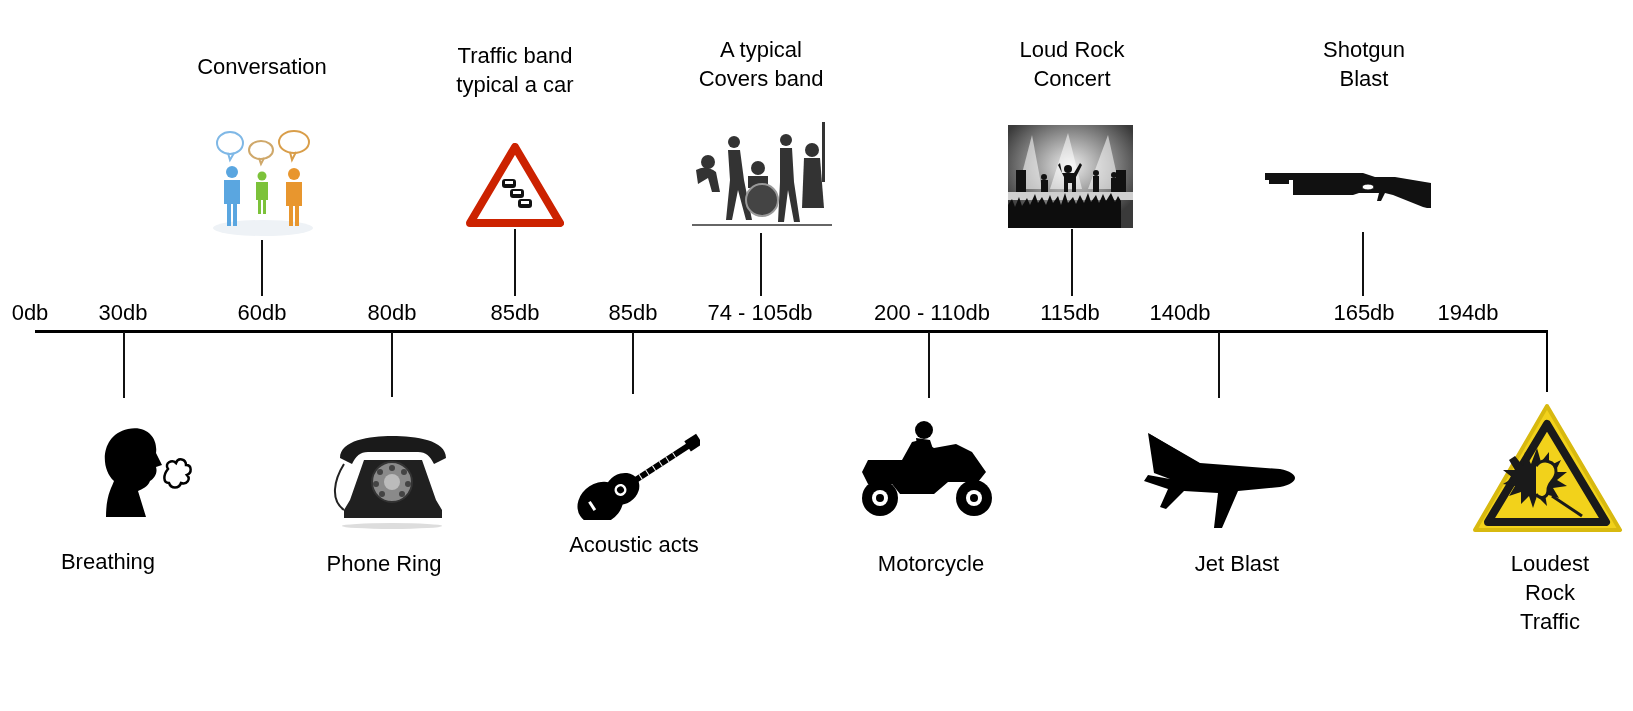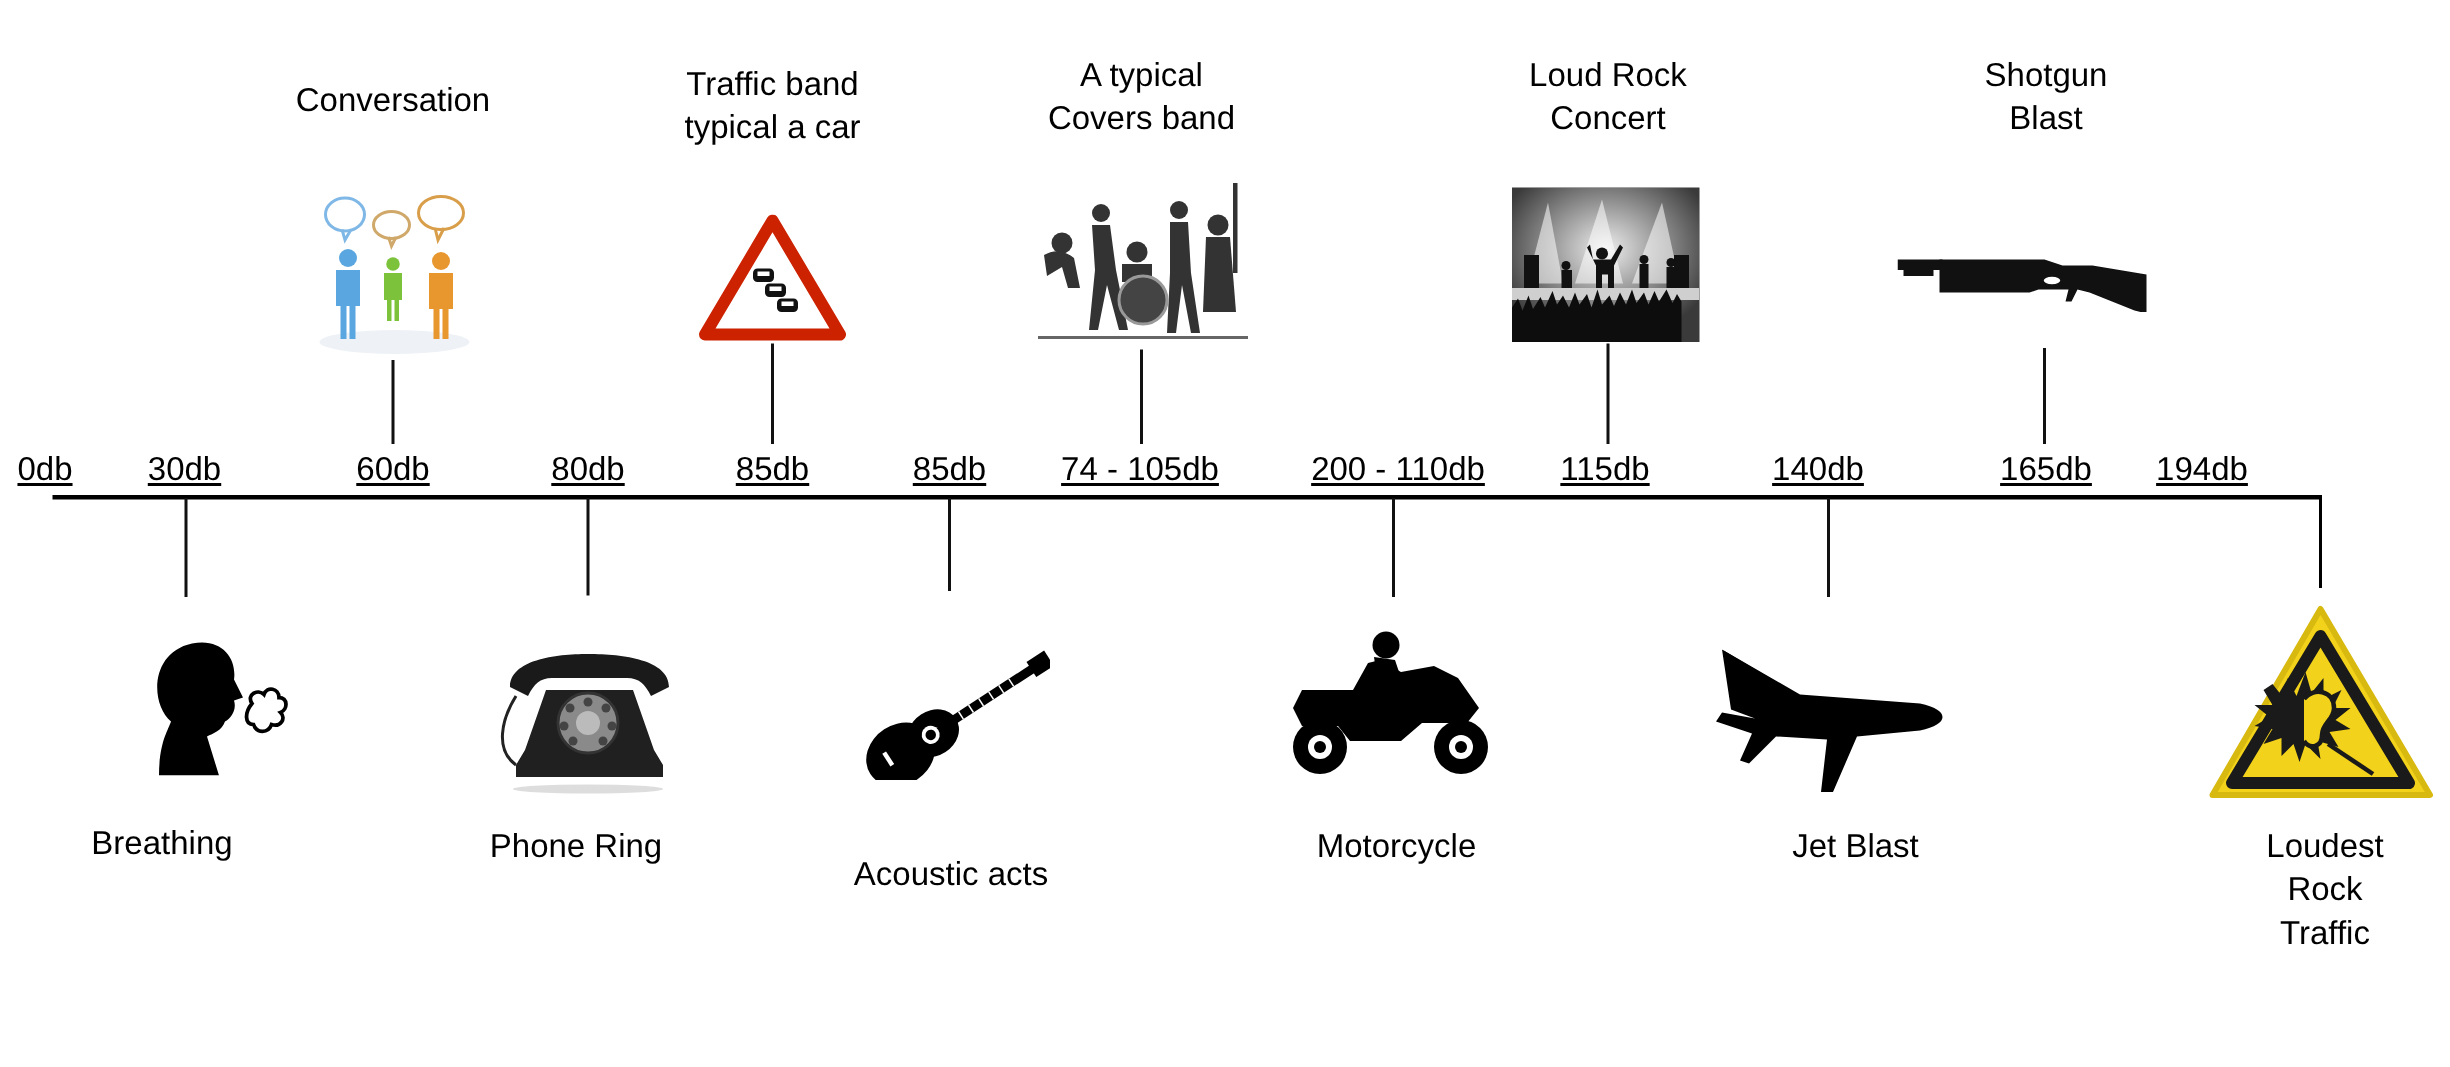--- a/index.html
+++ b/index.html
@@ -1,40 +1,40 @@
 <!DOCTYPE html>
 <html><head>
 <meta charset="utf-8">
 <style>
   html, body { margin:0; padding:0; background:#ffffff; }
   body { width:1633px; height:711px; position:relative; overflow:hidden;
          font-family:"Liberation Sans", "DejaVu Sans", sans-serif; color:#000; }
   .axis { position:absolute; left:35px; top:330px; width:1513px; height:3px; background:#000; }
   .axis-end { position:absolute; left:1546px; top:330px; width:2px; height:62px; background:#000; }
   .tick { position:absolute; width:2px; background:#111; }
-  .db { position:absolute; top:300px; font-size:22px; line-height:26px; transform:translateX(-50%); white-space:nowrap;text-decoration:underline; }
+  .db { position:absolute; top:300px; font-size:22px; line-height:26px; transform:translateX(-50%); white-space:nowrap; }
   .title { position:absolute; font-size:22px; line-height:29px; text-align:center; transform:translateX(-50%); white-space:nowrap; }
   .icon { position:absolute; }
 </style>
 </head>
 <body>
 
 <div class="axis"></div>
 <div class="axis-end"></div>
 
 <div class="db" style="left:30px">0db</div>
 <div class="db" style="left:123px">30db</div>
 <div class="db" style="left:262px">60db</div>
 <div class="db" style="left:392px">80db</div>
 <div class="db" style="left:515px">85db</div>
 <div class="db" style="left:633px">85db</div>
 <div class="db" style="left:760px">74 - 105db</div>
 <div class="db" style="left:932px">200 - 110db</div>
 <div class="db" style="left:1070px">115db</div>
-<div class="db" style="left:1212px">140db</div>
+<div class="db" style="left:1180px">140db</div>
 <div class="db" style="left:1364px">165db</div>
 <div class="db" style="left:1468px">194db</div>
 
 <div class="tick" style="left:261px;top:240px;height:56px"></div>
 <div class="tick" style="left:514px;top:229px;height:67px"></div>
 <div class="tick" style="left:760px;top:233px;height:63px"></div>
 <div class="tick" style="left:1071px;top:229px;height:67px"></div>
 <div class="tick" style="left:1362px;top:232px;height:64px"></div>
 
 <div class="tick" style="left:123px;top:332px;height:66px"></div>
@@ -249,21 +249,21 @@
     <line x1="82" y1="96" x2="112" y2="116" stroke="#1a1a1a" stroke-width="3"></line>
   </svg>
 </div>
 
 <div class="title" style="left:108px;top:547px">
   <div>Breathing</div>
 </div>
 <div class="title" style="left:384px;top:549px">
   <div>Phone Ring</div>
 </div>
-<div class="title" style="left:634px;top:568px">
+<div class="title" style="left:634px;top:530px">
   <div>Acoustic acts</div>
 </div>
 <div class="title" style="left:931px;top:549px">
   <div>Motorcycle</div>
 </div>
 <div class="title" style="left:1237px;top:549px">
   <div>Jet Blast</div>
 </div>
 <div class="title" style="left:1550px;top:549px">
   <div>Loudest</div>

